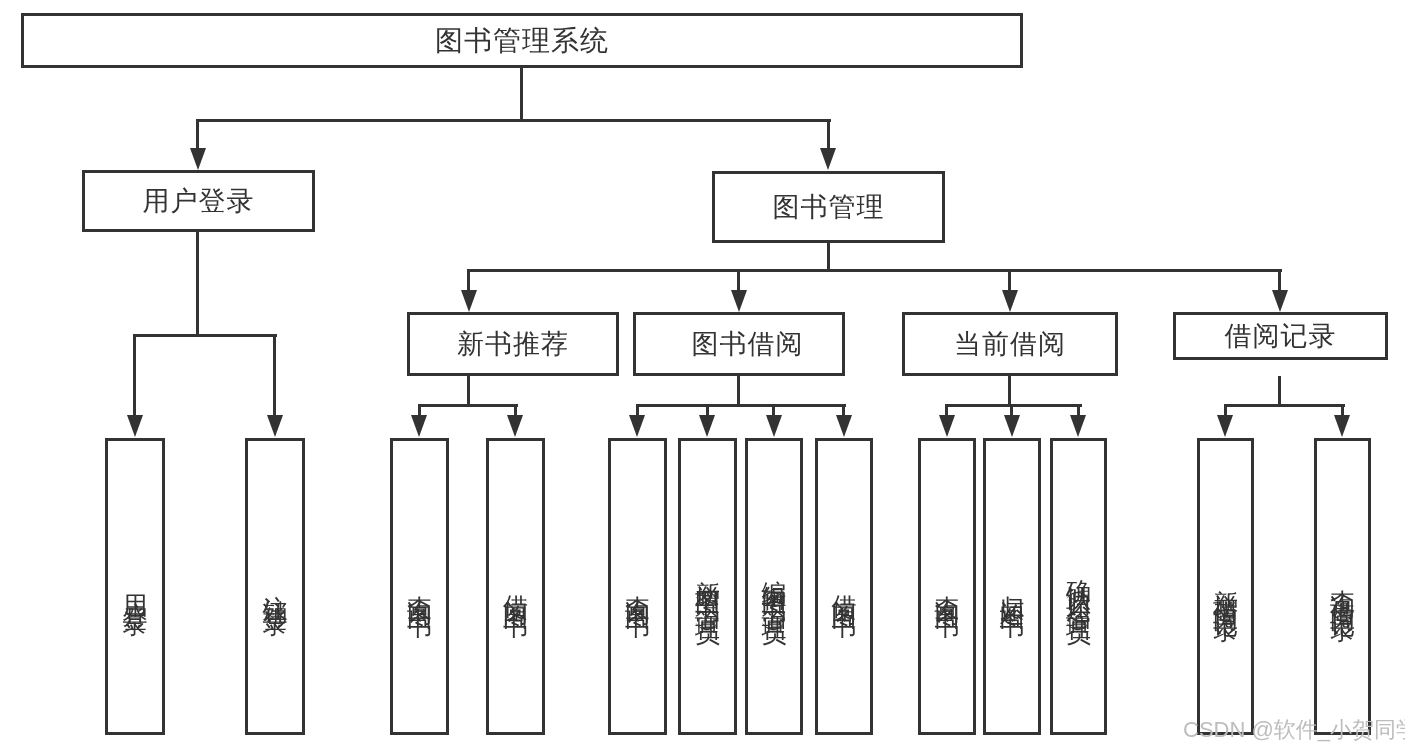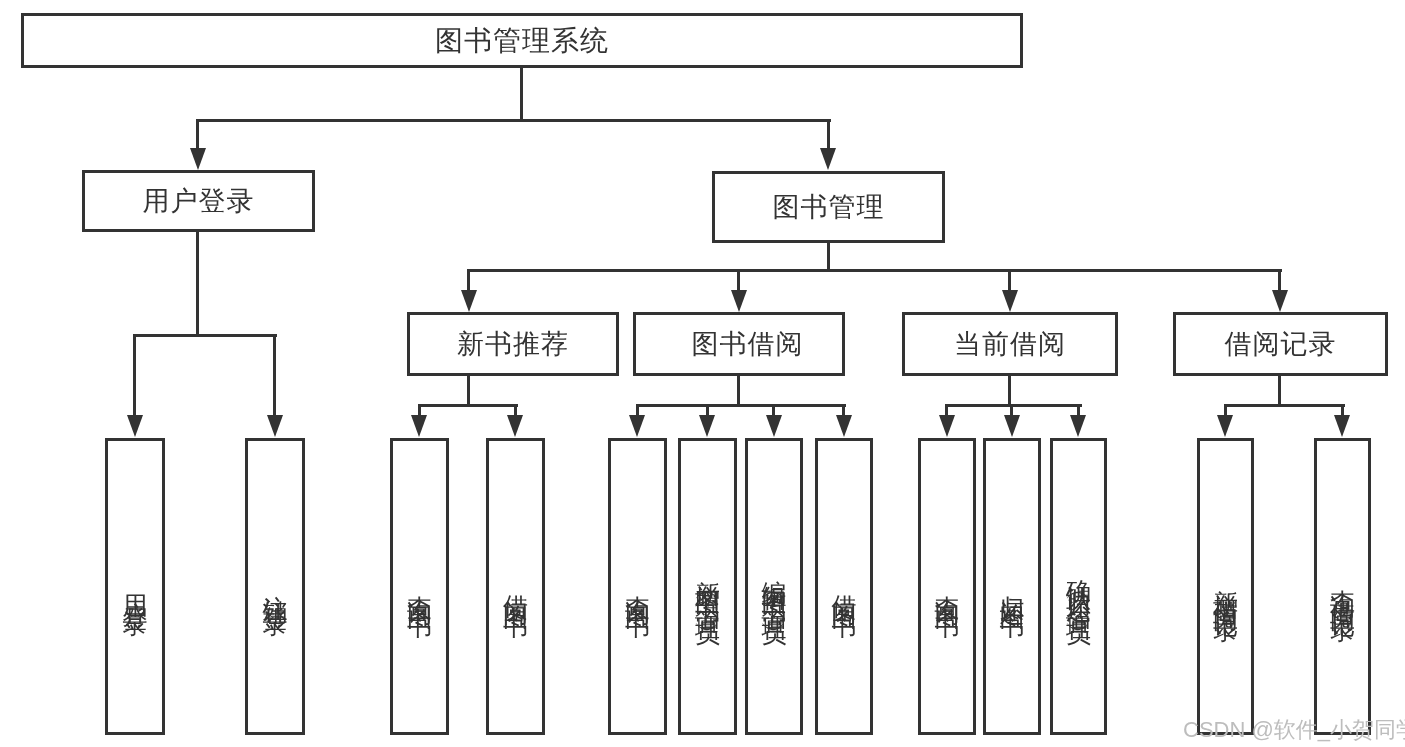--- a/index.html
+++ b/index.html
@@ -121,21 +121,21 @@
     </div>
 
   <div class="hbox" style="left:633px;top:312px;width:212px;height:64px;padding-left:17px;">
       <span>图书借阅</span>
     </div>
 
   <div class="hbox" style="left:902px;top:312px;width:216px;height:64px;">
       <span>当前借阅</span>
     </div>
 
-  <div class="hbox" style="left:1173px;top:312px;width:215px;height:64px;">
+  <div class="hbox" style="left:1173px;top:312px;width:215px;height:48px;">
       <span>借阅记录</span>
     </div>
 
   <div class="vbox" style="left:105px;top:438px;width:60px;height:297px;">
       <span>用户登录</span>
     </div>
 
   <div class="vbox" style="left:245px;top:438px;width:60px;height:297px;">
       <span>注销登录</span>
     </div>

